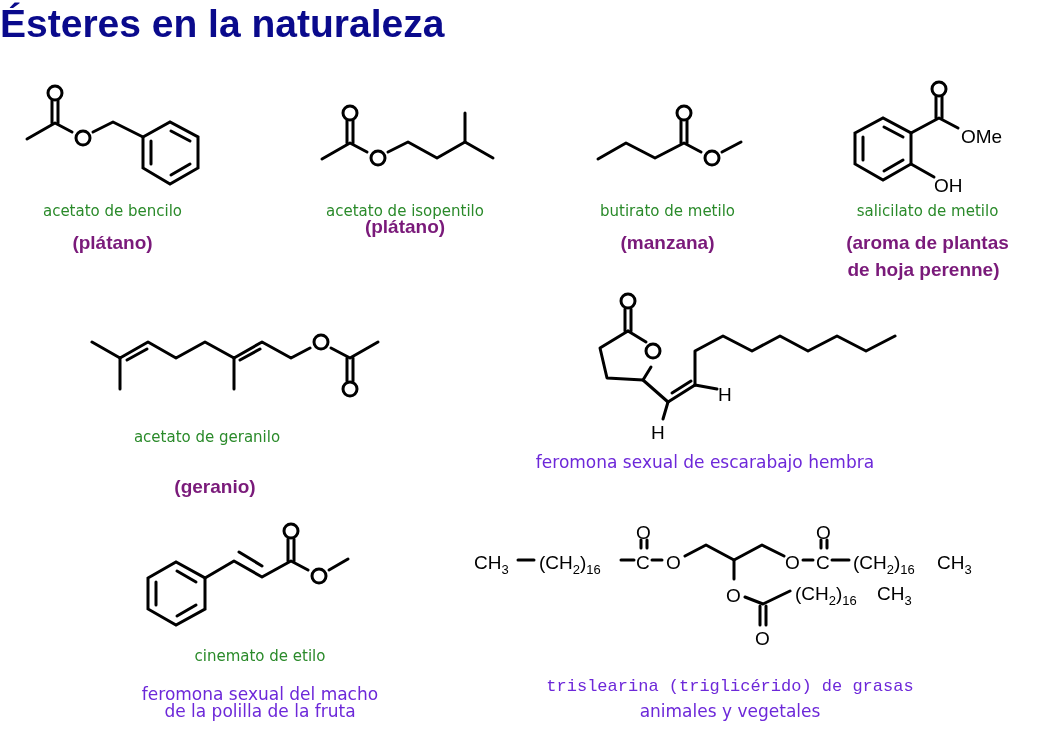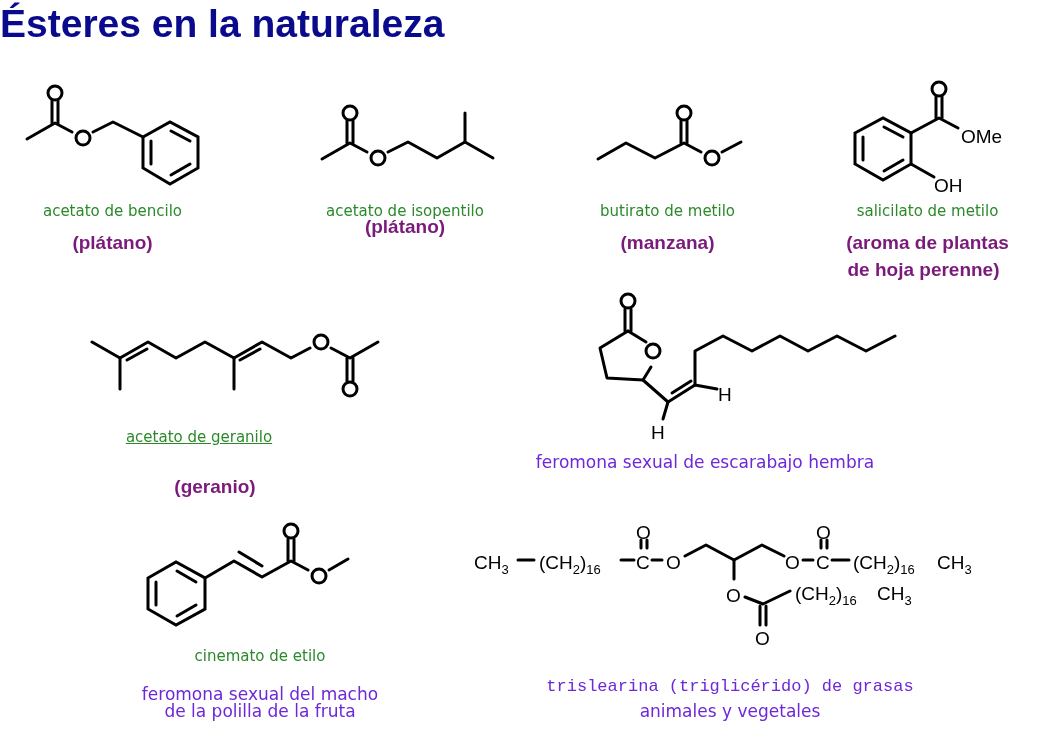--- a/index.html
+++ b/index.html
@@ -148,21 +148,21 @@
 <div class="lbl green" style="left:285px;top:202px;width:240px;">acetato de isopentilo</div>
 <div class="lbl purple-b" style="left:285px;top:216px;width:240px;">(plátano)</div>
 
 <div class="lbl green" style="left:560px;top:202px;width:215px;">butirato de metilo</div>
 <div class="lbl purple-b" style="left:560px;top:232px;width:215px;">(manzana)</div>
 
 <div class="lbl green" style="left:815px;top:202px;width:225px;">salicilato de metilo</div>
 <div class="lbl purple-b" style="left:815px;top:232px;width:225px;">(aroma de plantas</div>
 <div class="lbl purple-b" style="left:811px;top:259px;width:225px;">de hoja perenne)</div>
 
-<div class="lbl green" style="left:84px;top:428px;width:230px;text-decoration:underline;">acetato de geranilo</div>
+<div class="lbl green" style="left:92px;top:428px;width:230px;">acetato de geranilo</div>
 <div class="lbl purple-b" style="left:100px;top:476px;width:230px;">(geranio)</div>
 
 <div class="lbl purple" style="left:490px;top:452px;width:430px;">feromona sexual de escarabajo hembra</div>
 
 <div class="lbl green" style="left:100px;top:647px;width:320px;">cinemato de etilo</div>
 <div class="lbl purple" style="left:100px;top:684px;width:320px;">feromona sexual del macho</div>
 <div class="lbl purple" style="left:100px;top:701px;width:320px;">de la polilla de la fruta</div>
 
 <div class="lbl purple" style="left:520px;top:677px;width:420px;font-family:Liberation Mono, monospace;">trislearina (triglicérido) de grasas</div>
 <div class="lbl purple" style="left:520px;top:701px;width:420px;">animales y vegetales</div>

